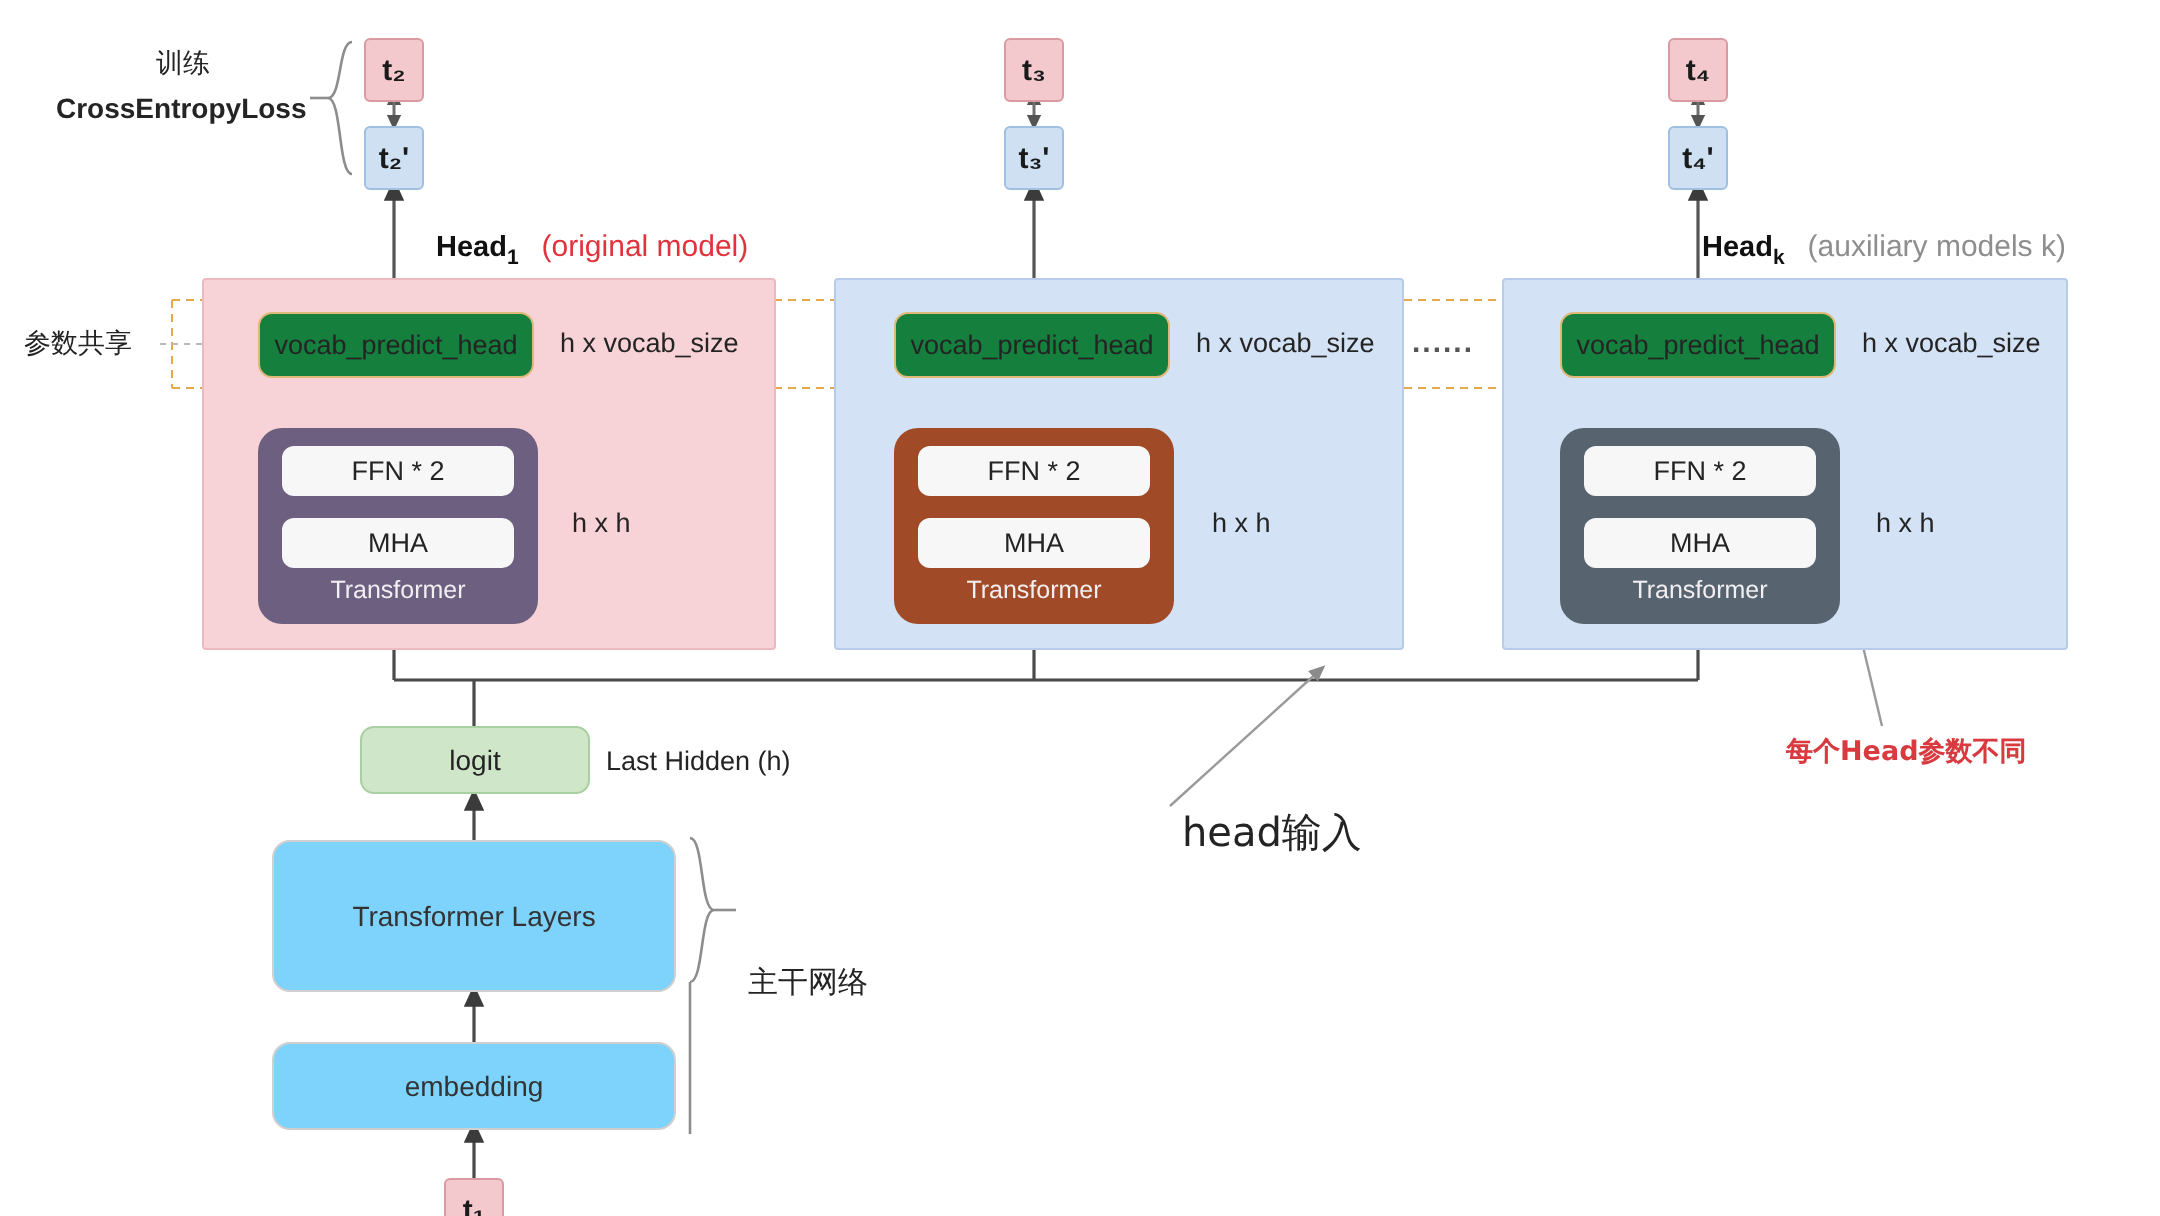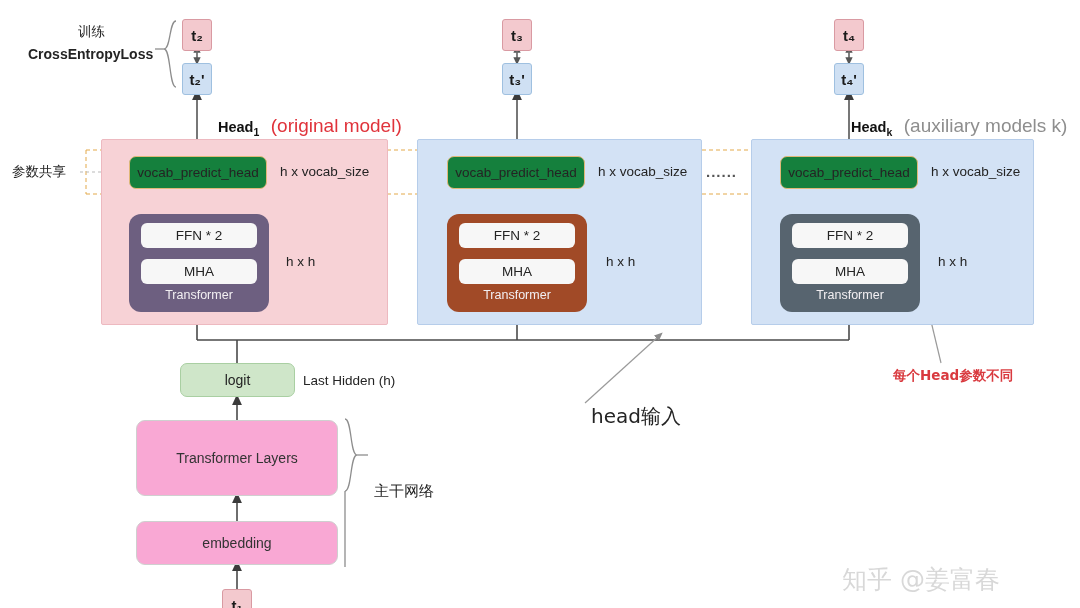--- a/index.html
+++ b/index.html
@@ -88,34 +88,34 @@
   .logit-box {
     width: 115px; height: 34px;
     background: #cfe6c9;
     border: 1px solid #a9cfa2;
     border-radius: 7px;
     display: flex; align-items: center; justify-content: center;
     font-size: 14px; color: #242424;
     box-sizing: border-box;
   }
   .grey-box {
-    background: #f9a8d4;
+    background: #7dd3fc;
     border: 1px solid #cfcfcf;
     border-radius: 9px;
     display: flex; align-items: center; justify-content: center;
     font-size: 14px; color: #333;
     box-sizing: border-box;
   }
 
   
   .lbl { font-size: 13.5px; color: #242424; white-space: nowrap; }
   .lbl-bold { font-weight: bold; }
   .head-title { font-size: 14.5px; font-weight: bold; color: #111; white-space: nowrap; }
   .head-title sub { font-size: 10.5px; }
-  .head-sub { font-size: 19px; color: #8e8e8e; }
+  .head-sub { font-size: 15px; color: #8e8e8e; }
   .head-sub.red { color: #e0333b; }
   .cn { font-family: "DejaVu Sans", "Liberation Sans", sans-serif; }
   .cn-bold { font-weight: bold; }
   .red-note { color: #d93a3f; font-weight: bold; font-size: 13.5px; white-space: nowrap; }
   .dots { font-size: 15px; color: #555; letter-spacing: 1px; font-weight: bold; }
 
   .watermark {
     font-size: 25px;
     color: #d8d8d8;
     white-space: nowrap;
@@ -295,15 +295,14 @@
 
   <div class="abs grey-box" style="left:136px; top:506px; width:202px; height:44px;">
     <span>embedding</span>
   </div>
 
   <div class="abs lbl cn" style="left:374px; top:467px; font-size:15px;">主干网络</div>
 
   <div class="abs lbl cn" style="left:591px; top:388px; font-size:20px;">head输入</div>
   <div class="abs red-note cn cn-bold" style="left:893px; top:352px;">每个Head参数不同</div>
 
-  <div class="abs watermark" style="left:842px; top:548px;">知乎 @姜富春</div>
 
 </div>
 
 </body></html>

